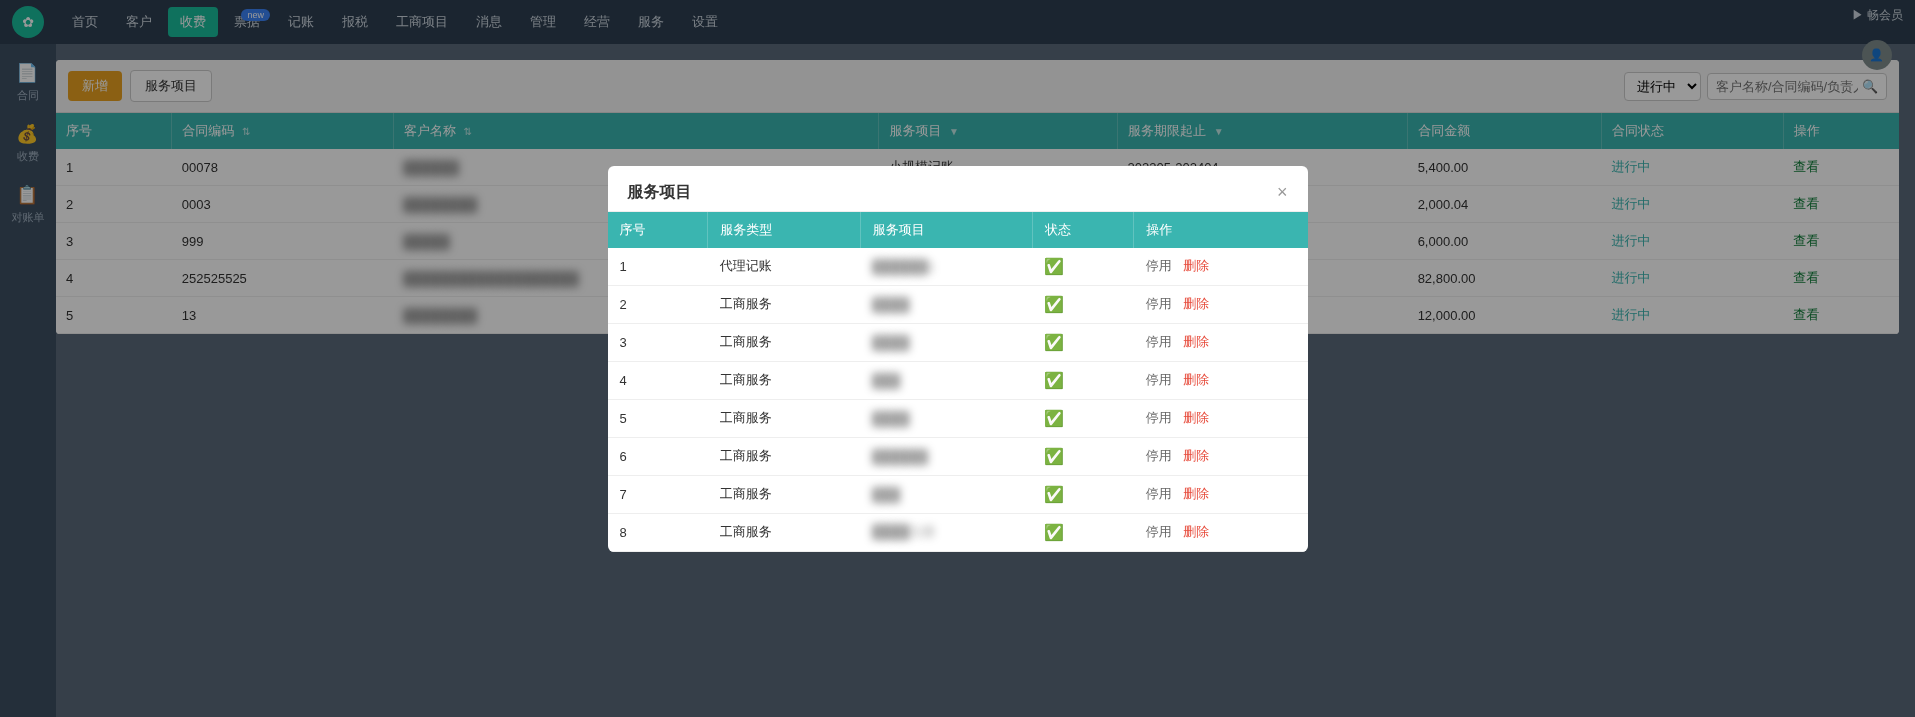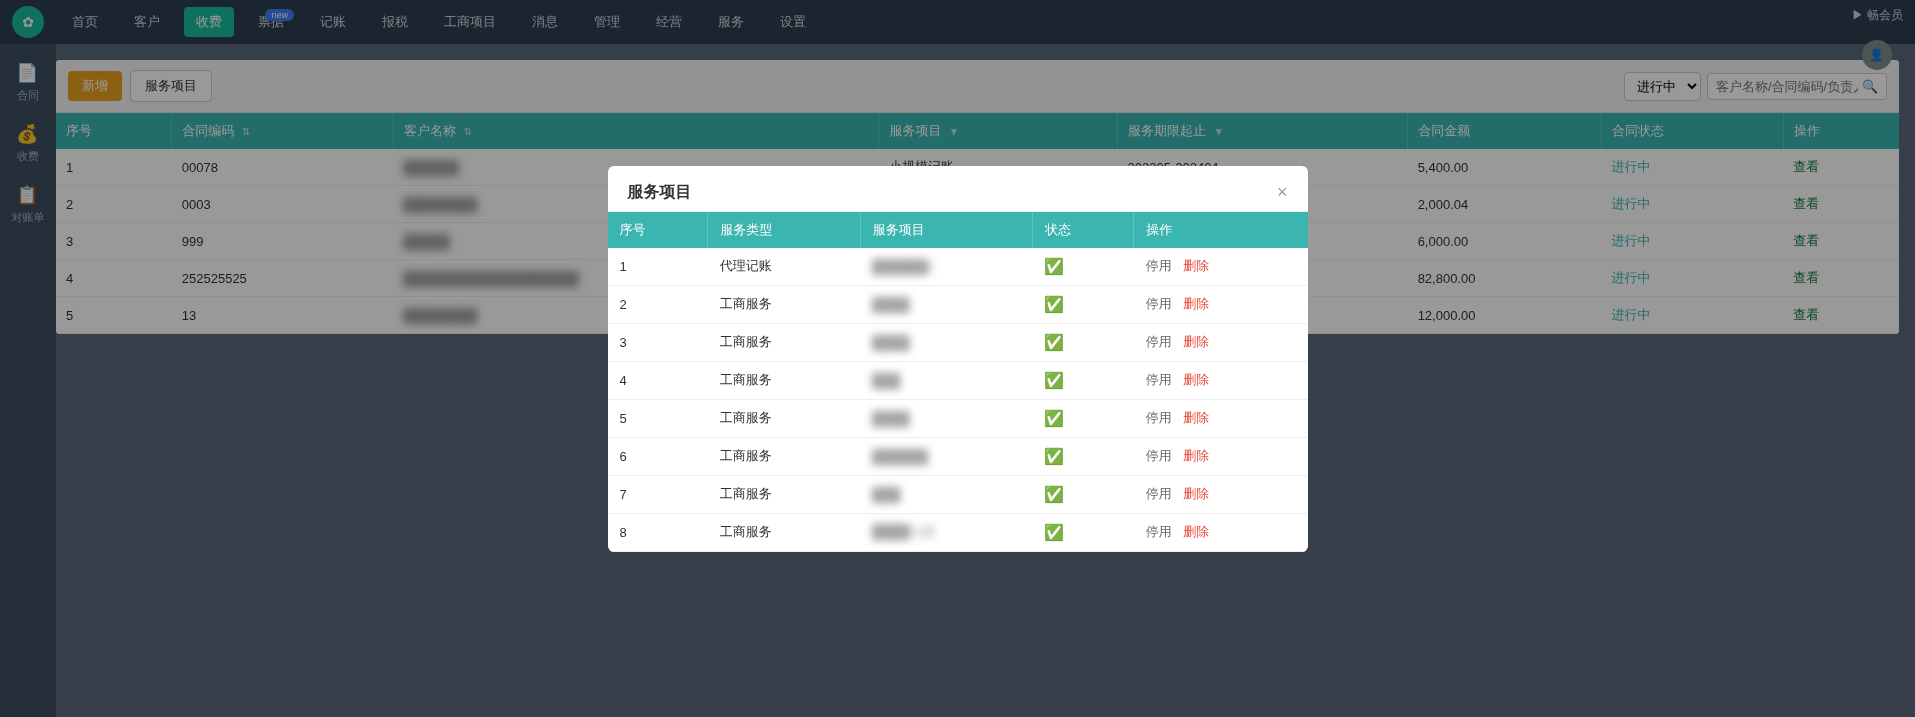--- a/index.html
+++ b/index.html
@@ -10,21 +10,21 @@
       display: flex; align-items: center;
       background: #2d3e50; height: 44px; padding: 0 12px;
       position: fixed; top: 0; left: 0; right: 0; z-index: 100;
     }
     .top-nav .logo {
       width: 32px; height: 32px; border-radius: 50%;
       background: #1abc9c; display: flex; align-items: center; justify-content: center;
       color: white; font-size: 14px; margin-right: 16px; flex-shrink: 0;
     }
     .top-nav .nav-items {
-      display: flex; align-items: center; gap: 12px; flex: 1;
+      display: flex; align-items: center; gap: 4px; flex: 1;
     }
     .top-nav .nav-item {
       color: #cdd6df; padding: 6px 12px; border-radius: 4px; cursor: pointer;
       font-size: 13px; position: relative;
     }
     .top-nav .nav-item.active { background: #1abc9c; color: white; }
     .top-nav .nav-item .badge {
       position: absolute; top: 2px; right: 2px;
       background: #3b82f6; color: white; font-size: 9px;
       padding: 1px 6px; border-radius: 8px;

